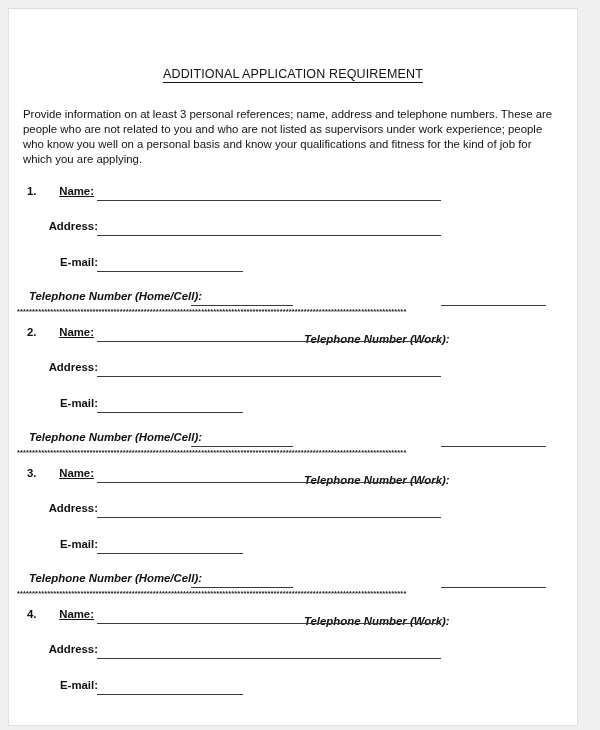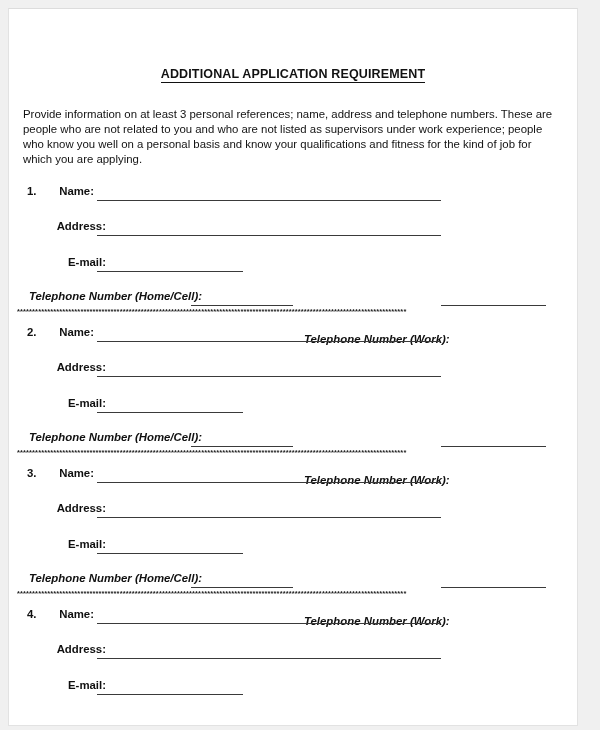--- a/index.html
+++ b/index.html
@@ -25,21 +25,21 @@
     box-sizing: border-box;
     overflow: hidden;
   }
   .doc-title {
     position: absolute;
     left: 0;
     top: 58px;
     width: 568px;
     text-align: center;
     font-size: 12.5px;
-    font-weight: bold;
+    font-weight: normal;
     letter-spacing: 0.15px;
     color: #121212;
   }
   .doc-title span {
     border-bottom: 1.6px solid #111;
     padding-bottom: 1px;
   }
   .intro {
     position: absolute;
     left: 14px;
@@ -56,31 +56,32 @@
     width: 568px;
   }
   .row {
     position: absolute;
     left: 0;
     width: 568px;
     height: 18px;
   }
   .label {
     position: absolute;
-    left: 12px;
+    left: 4px;
     width: 85px;
     text-align: right;
     font-size: 11.4px;
     font-weight: bold;
     color: #101010;
     white-space: nowrap;
   }
   .label.with-num {
     left: 0;
     width: 85px;
+    text-decoration: underline;
   }
   .num {
     position: absolute;
     left: 18px;
     top: 0;
     font-size: 11.4px;
     font-weight: bold;
     color: #101010;
   }
   .fill {

